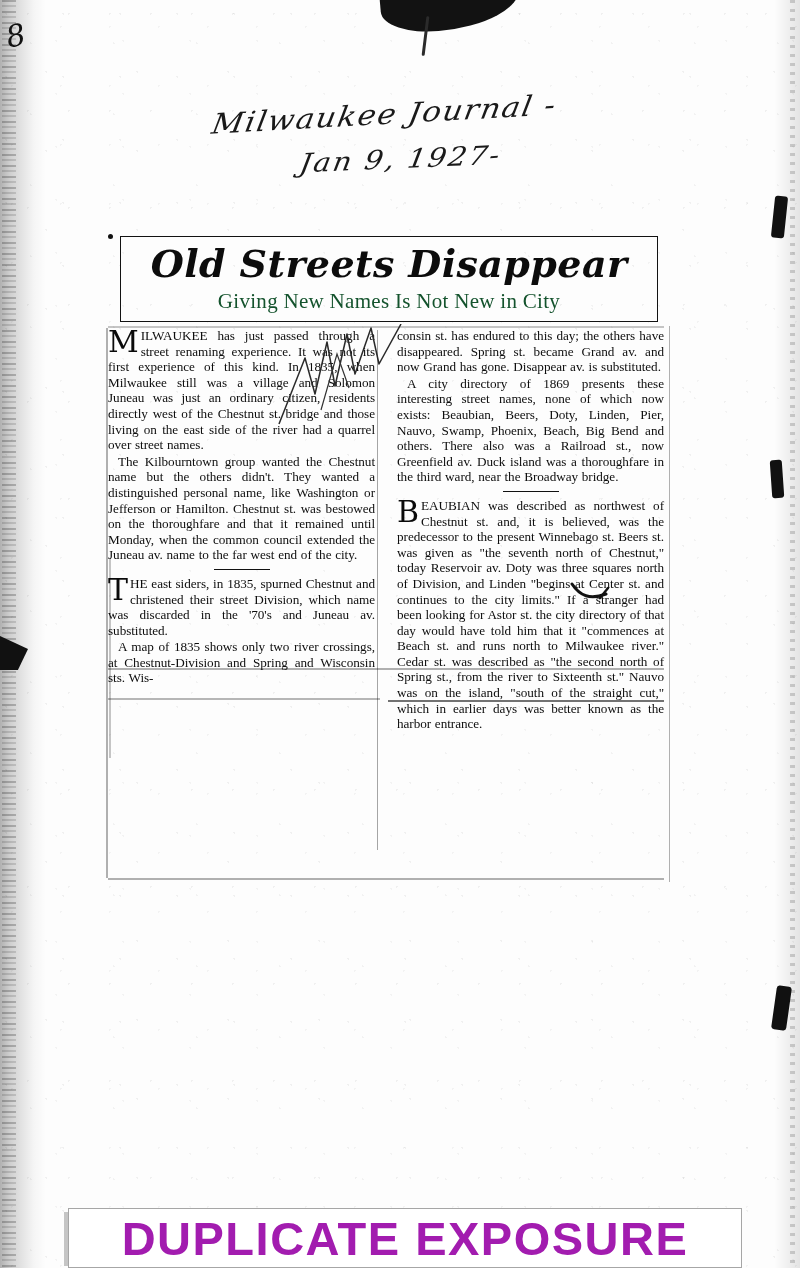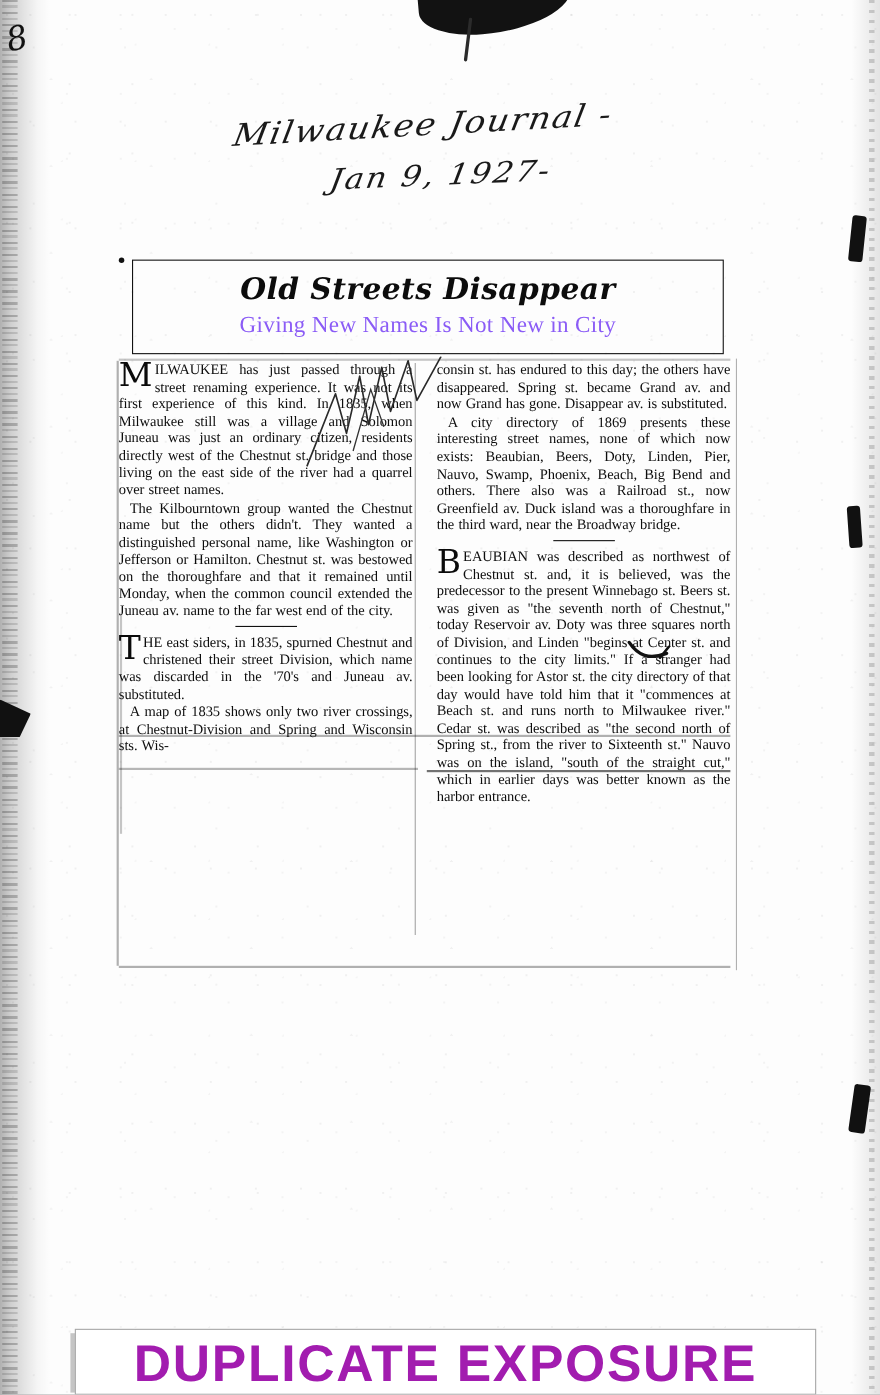--- a/index.html
+++ b/index.html
@@ -106,25 +106,25 @@
   .dot-mark{position:absolute;left:8px;top:6px;width:5px;height:5px;border-radius:50%;background:#111;}
 
   
   #headline-box{
     position:absolute;left:20px;top:8px;width:536px;height:84px;
     border:1.6px solid #121212;
     display:flex;flex-direction:column;align-items:center;justify-content:center;
   }
   #headline-main{
     font-family:"DejaVu Serif",serif;font-style:italic;font-weight:700;
-    font-size:27px;color:#0c0c0c;letter-spacing:.4px;line-height:1.06;
+    font-size:38px;color:#0c0c0c;letter-spacing:.4px;line-height:1.06;
     white-space:nowrap;
   }
   #headline-sub{
-    font-family:"Liberation Serif",serif;font-size:21px;color:#8b5cf6;
+    font-family:"Liberation Serif",serif;font-size:21px;color:#14532d;
     letter-spacing:.3px;margin-top:4px;white-space:nowrap;
   }
 
   
   #columns{
     position:absolute;left:8px;top:100px;width:556px;height:548px;
     display:flex;
   }
   .col{width:268px;position:relative;}
   .col.left{padding-right:10px;}

